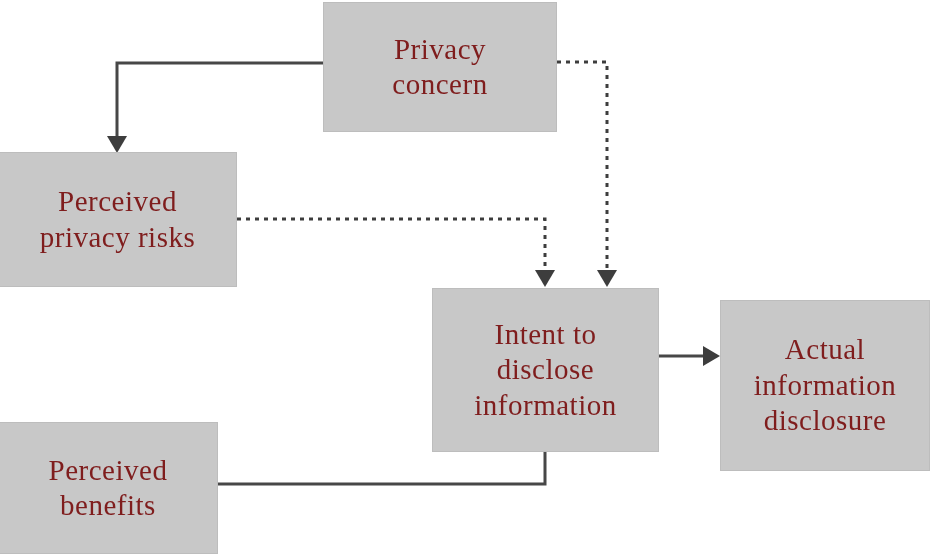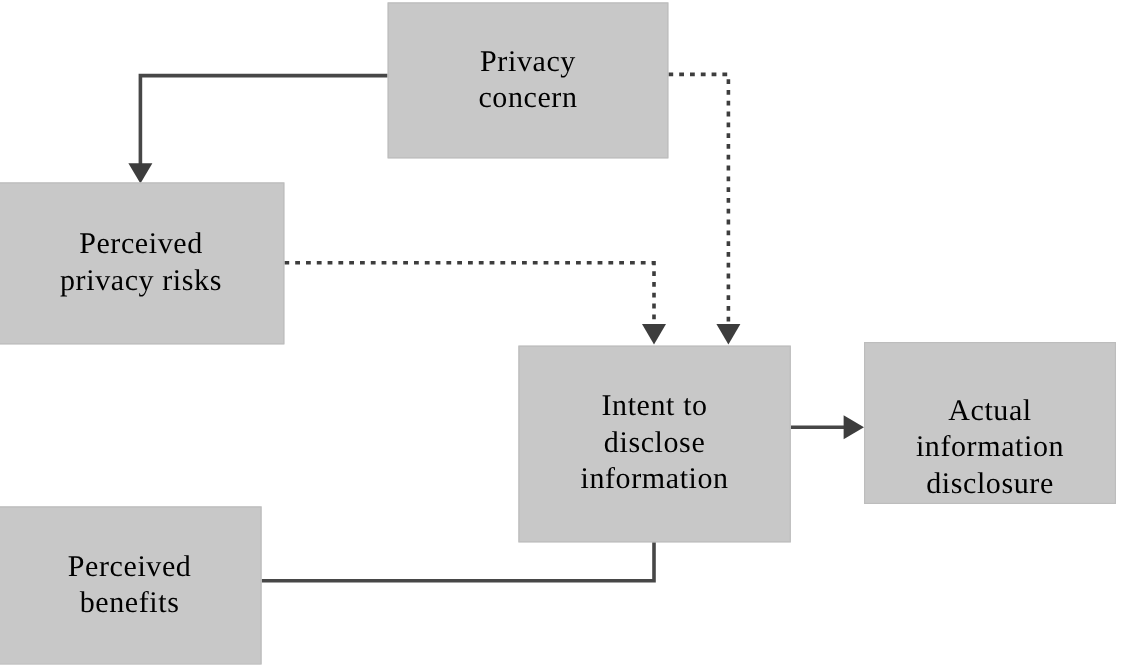--- a/index.html
+++ b/index.html
@@ -40,29 +40,29 @@
     background: #c8c8c8;
     border: 1px solid #bdbdbd;
     box-sizing: border-box;
     display: flex;
     align-items: center;
     justify-content: center;
   }
   .node-label {
     white-space: pre-line;
     text-align: center;
-    font-size: 25px;
+    font-size: 29px;
     line-height: 1.22;
-    color: #000000;
+    color: #7f1d1d;
     letter-spacing: 0.5px;
   }
   #node-privacy-concern        { left: 323px; top: 2px;   width: 234px; height: 130px; }
   #node-perceived-privacy-risks{ left: -2px;  top: 152px; width: 239px; height: 135px; }
   #node-intent-to-disclose     { left: 432px; top: 288px; width: 227px; height: 164px; }
-  #node-actual-disclosure      { left: 720px; top: 285px; width: 210px; height: 135px; align-items: flex-end; }
+  #node-actual-disclosure      { left: 720px; top: 300px; width: 210px; height: 171px; }
   #node-perceived-benefits     { left: -2px;  top: 422px; width: 220px; height: 132px; }
 </style>
 </head>
 <body>
 
 <div id="stage">
 
   <svg id="edges" viewBox="0 0 941 554" xmlns="http://www.w3.org/2000/svg">
 
     <g>

